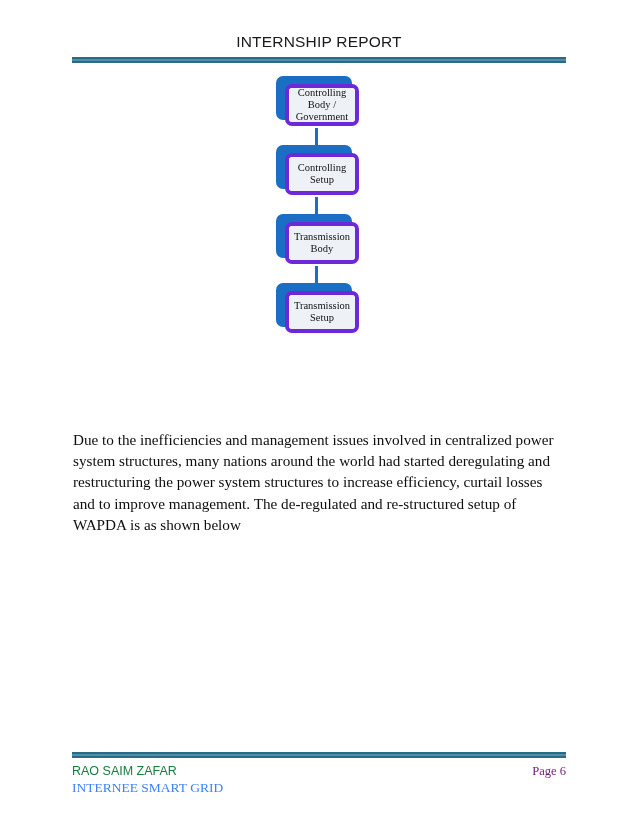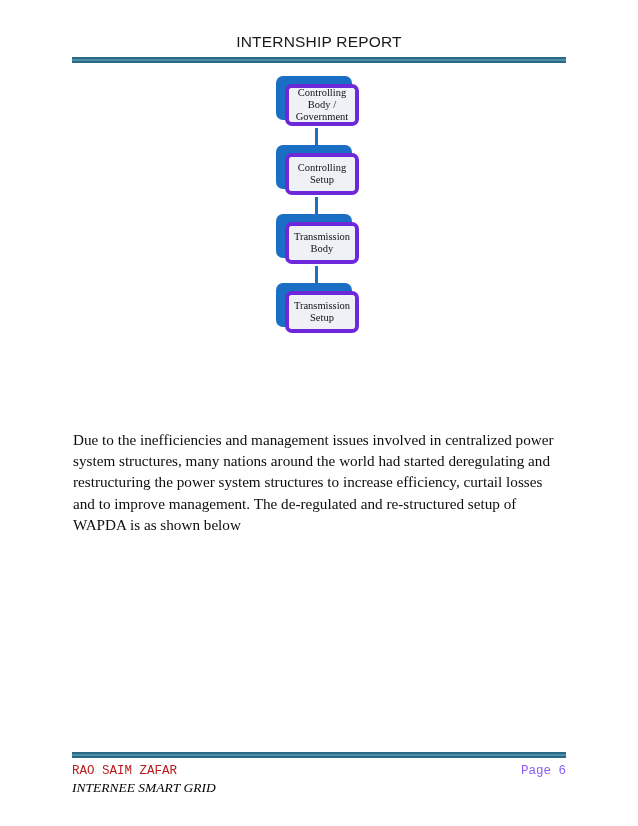--- a/index.html
+++ b/index.html
@@ -150,37 +150,36 @@
   .footer-row {
     display: flex;
     justify-content: space-between;
     align-items: flex-start;
   }
   .footer-left {
     display: flex;
     flex-direction: column;
   }
   .footer-name {
-    font-family: Liberation Mono, monospace;
+    font-family: Liberation Sans, sans-serif;
     font-size: 12.5px;
     line-height: 16px;
-    color: #b91c1c;
+    color: #15803d;
   }
   .footer-sub {
     font-family: "Liberation Serif", serif;
     font-size: 13.5px;
     line-height: 17px;
-    color: #000000;
-    font-style: italic;
+    color: #3b82f6;
   }
   .footer-page {
-    font-family: Liberation Mono, monospace;
+    font-family: Liberation Serif, serif;
     font-size: 12.5px;
     line-height: 16px;
-    color: #8b5cf6;
+    color: #701a75;
   }
 </style>
 </head>
 <body>
 
 <div class="page">
 
   <div class="header">
     <div class="header-title">INTERNSHIP REPORT</div>
     <div class="rule">

